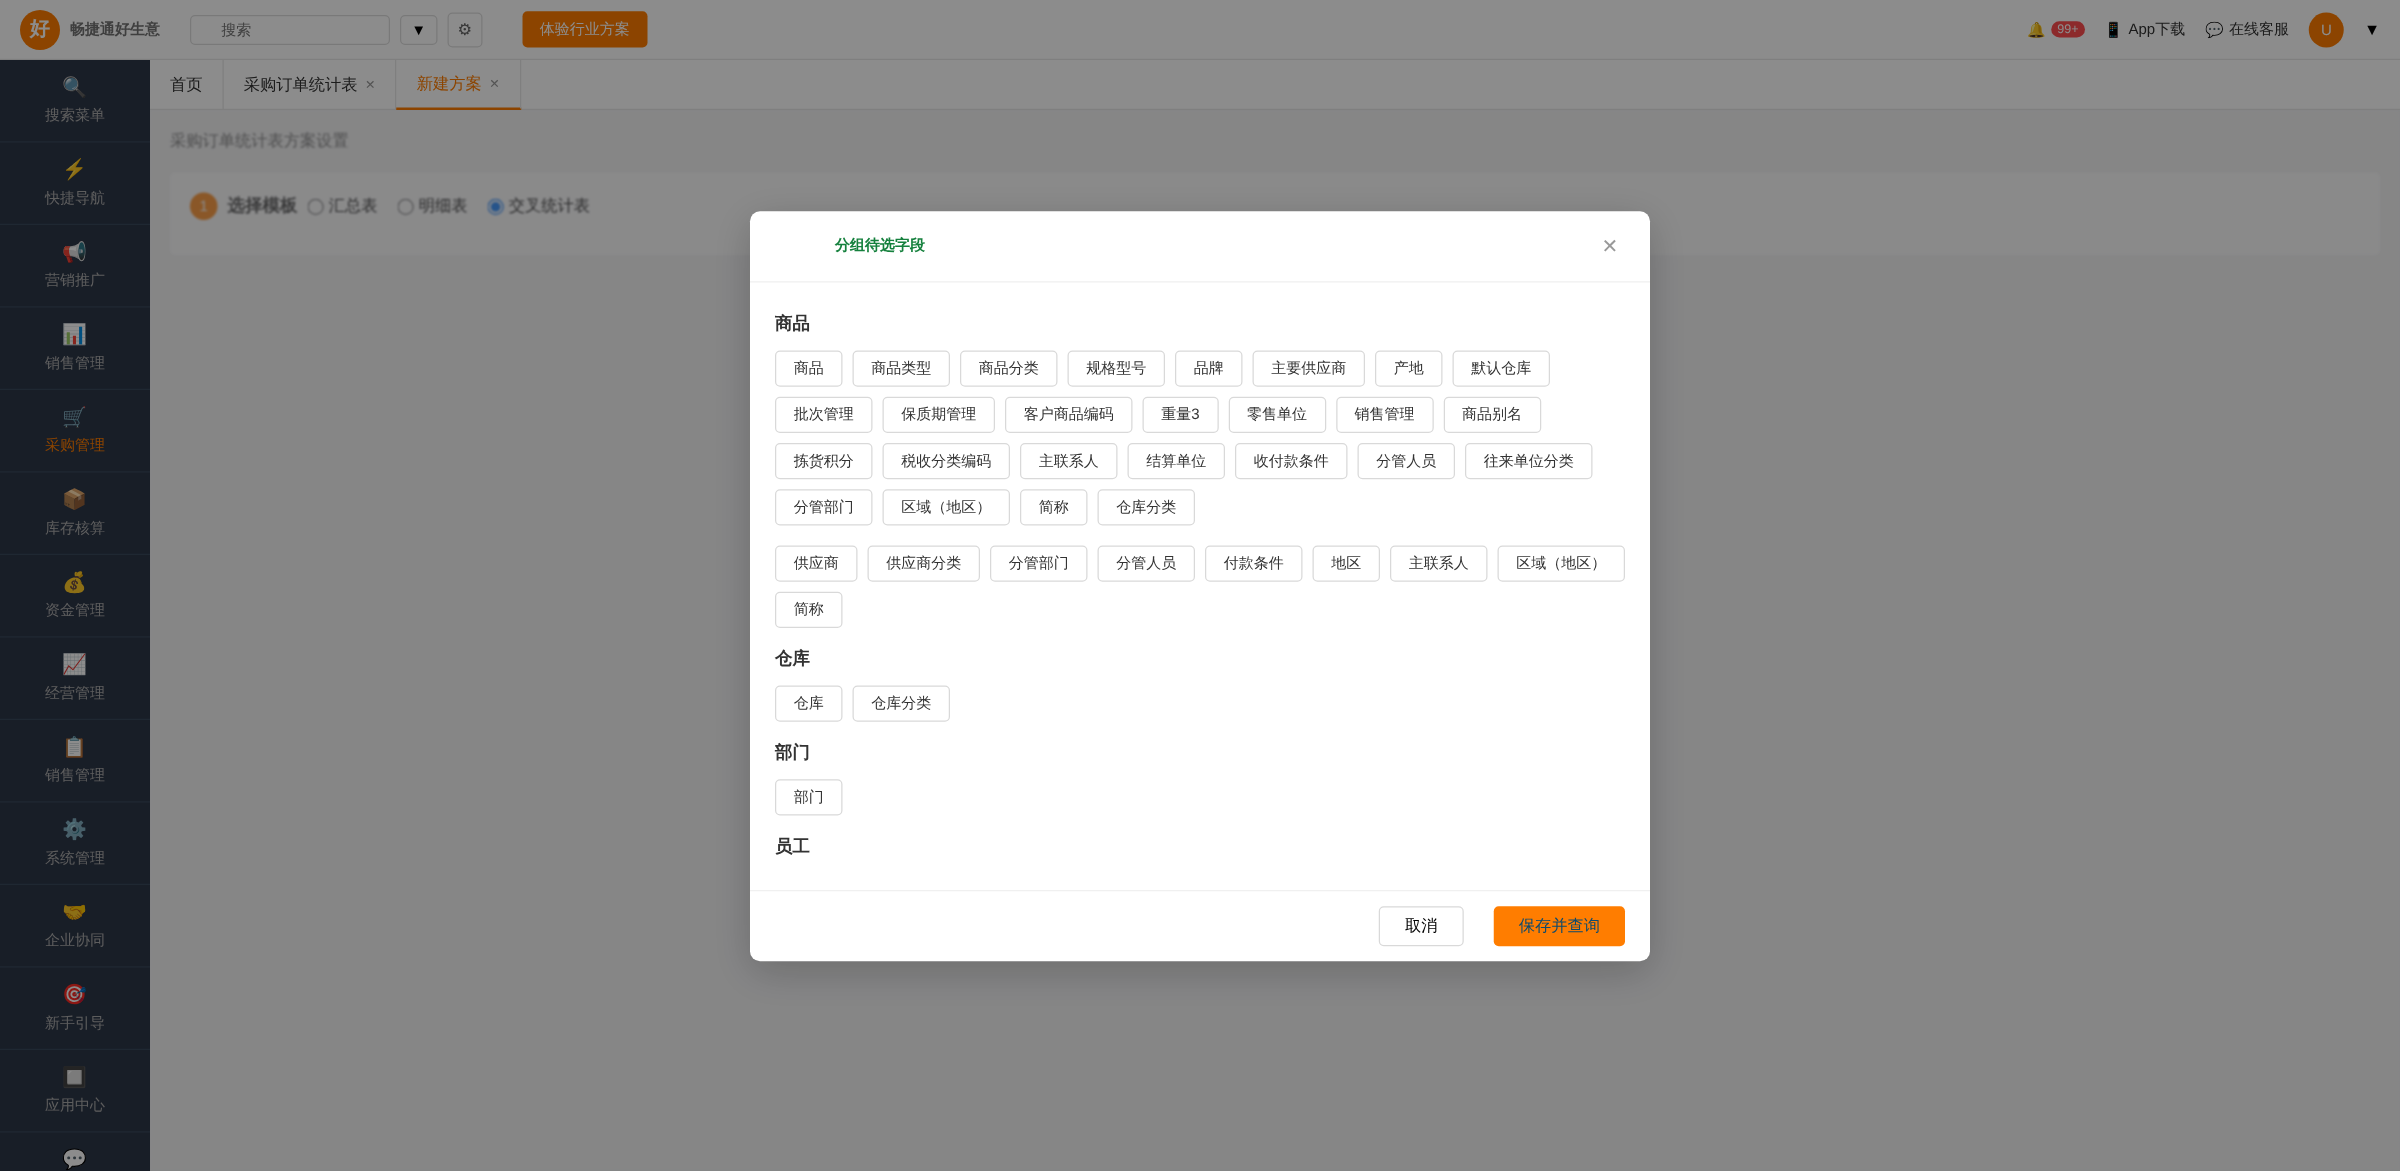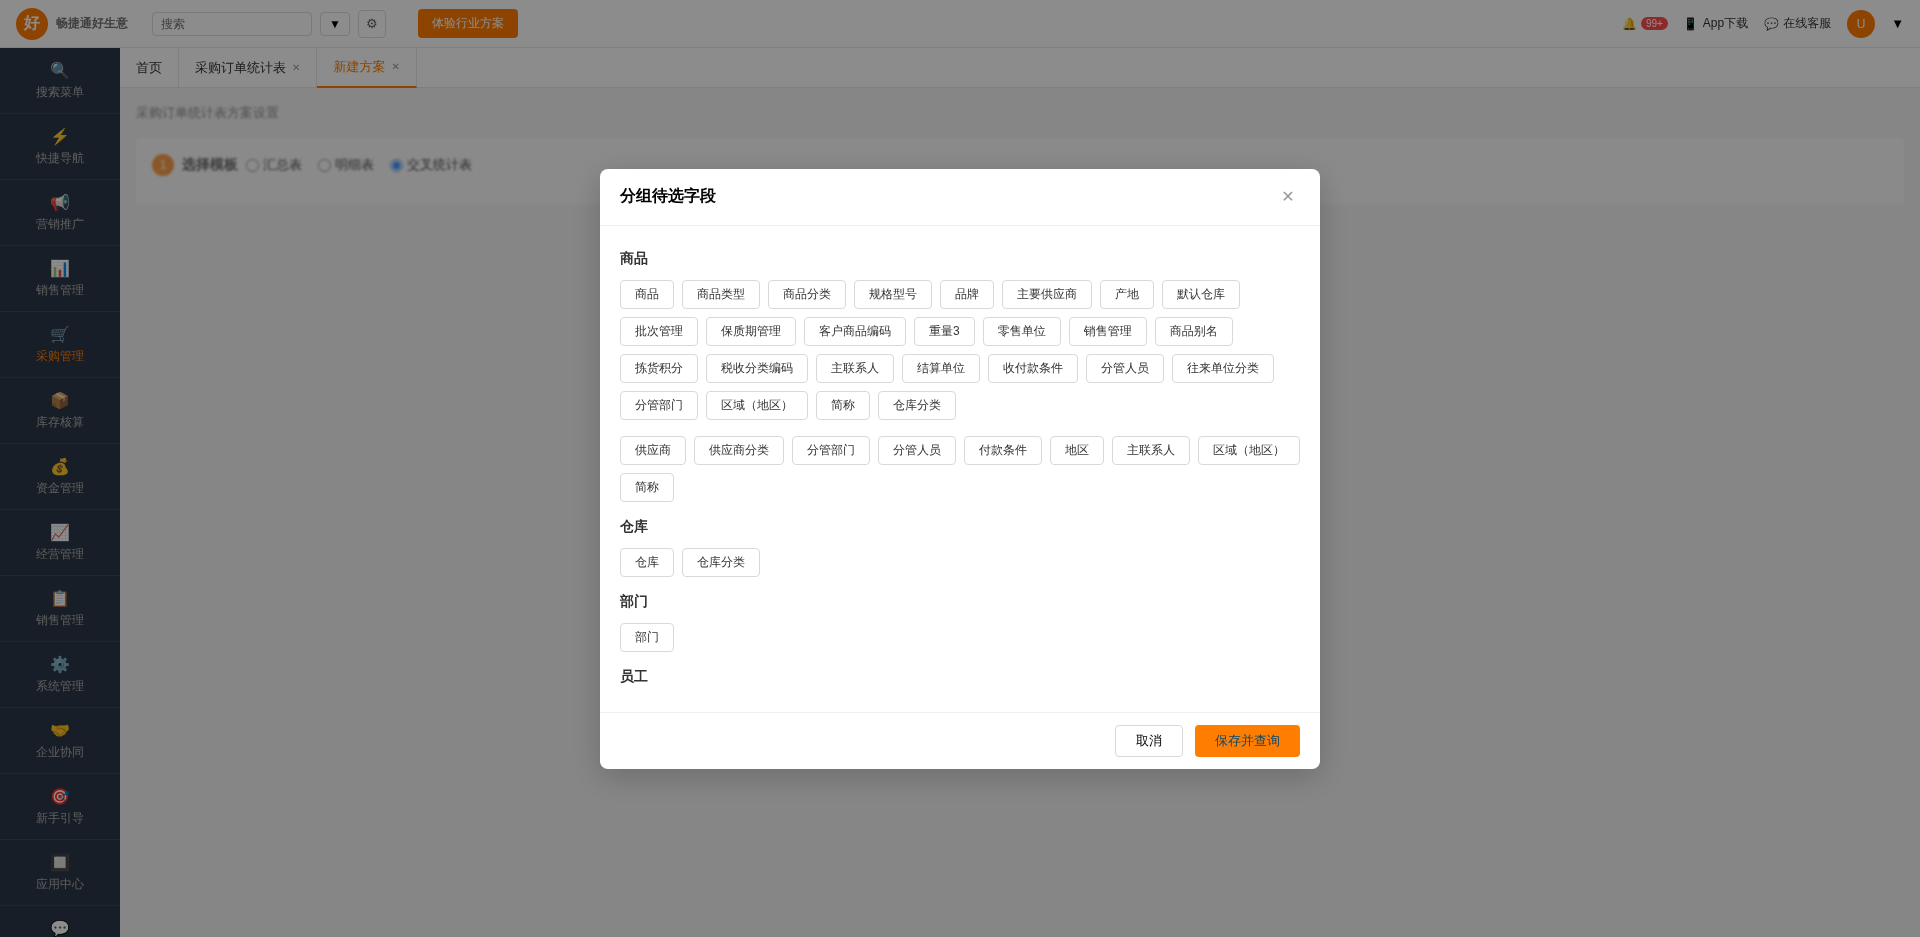--- a/index.html
+++ b/index.html
@@ -34,21 +34,21 @@
 
     .header-search {
       display: flex;
       align-items: center;
       margin-left: 16px;
       gap: 8px;
     }
     .header-search input {
       border: 1px solid #ddd;
       border-radius: 4px;
-      padding: 4px 8px;
+      padding: 4px 24px;
       width: 160px;
       font-size: 12px;
     }
     .search-select {
       border: 1px solid #ddd;
       border-radius: 4px;
       padding: 4px 8px;
       font-size: 12px;
       background: white;
     }
@@ -195,23 +195,24 @@
     }
     .dialog-header {
       padding: 16px 20px;
       border-bottom: 1px solid #f0f0f0;
       display: flex;
       align-items: center;
       justify-content: space-between;
       flex-shrink: 0;
     }
     .dialog-title {
-      font-size: 16px;
+      font-size: 12px;
       font-weight: bold;
-      color: #000000;
+      color: #15803d;
+      margin-left: 48px;
     }
     .dialog-close {
       cursor: pointer;
       color: #999;
       font-size: 16px;
       width: 24px; height: 24px;
       display: flex; align-items: center; justify-content: center;
     }
     .dialog-body {
       padding: 16px 20px;
@@ -243,21 +244,21 @@
       background: white;
       white-space: nowrap;
     }
 
     
     .dialog-footer {
       padding: 12px 20px;
       border-top: 1px solid #f0f0f0;
       display: flex;
       justify-content: flex-end;
-      gap: 12px;
+      gap: 24px;
       flex-shrink: 0;
     }
     .btn-cancel {
       border: 1px solid #d9d9d9;
       background: white;
       padding: 6px 20px;
       border-radius: 4px;
       cursor: pointer;
       font-size: 13px;
     }

